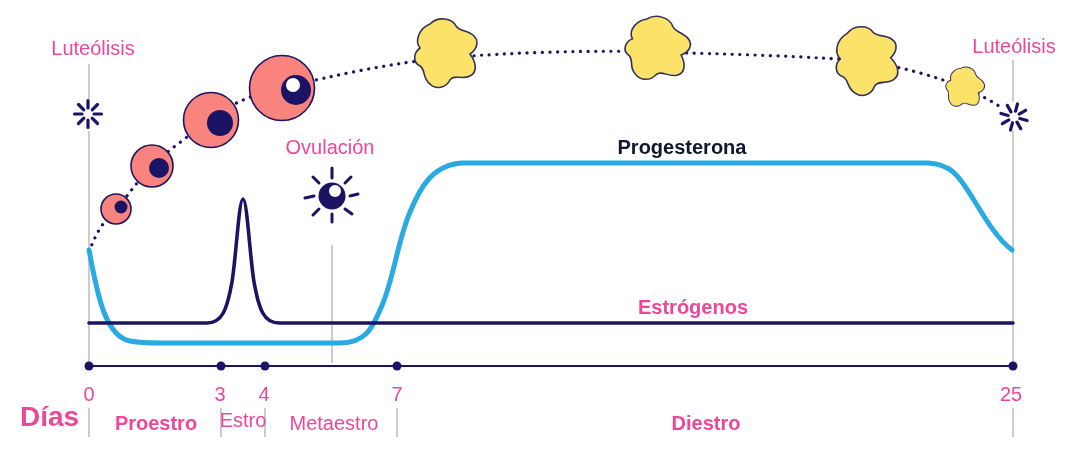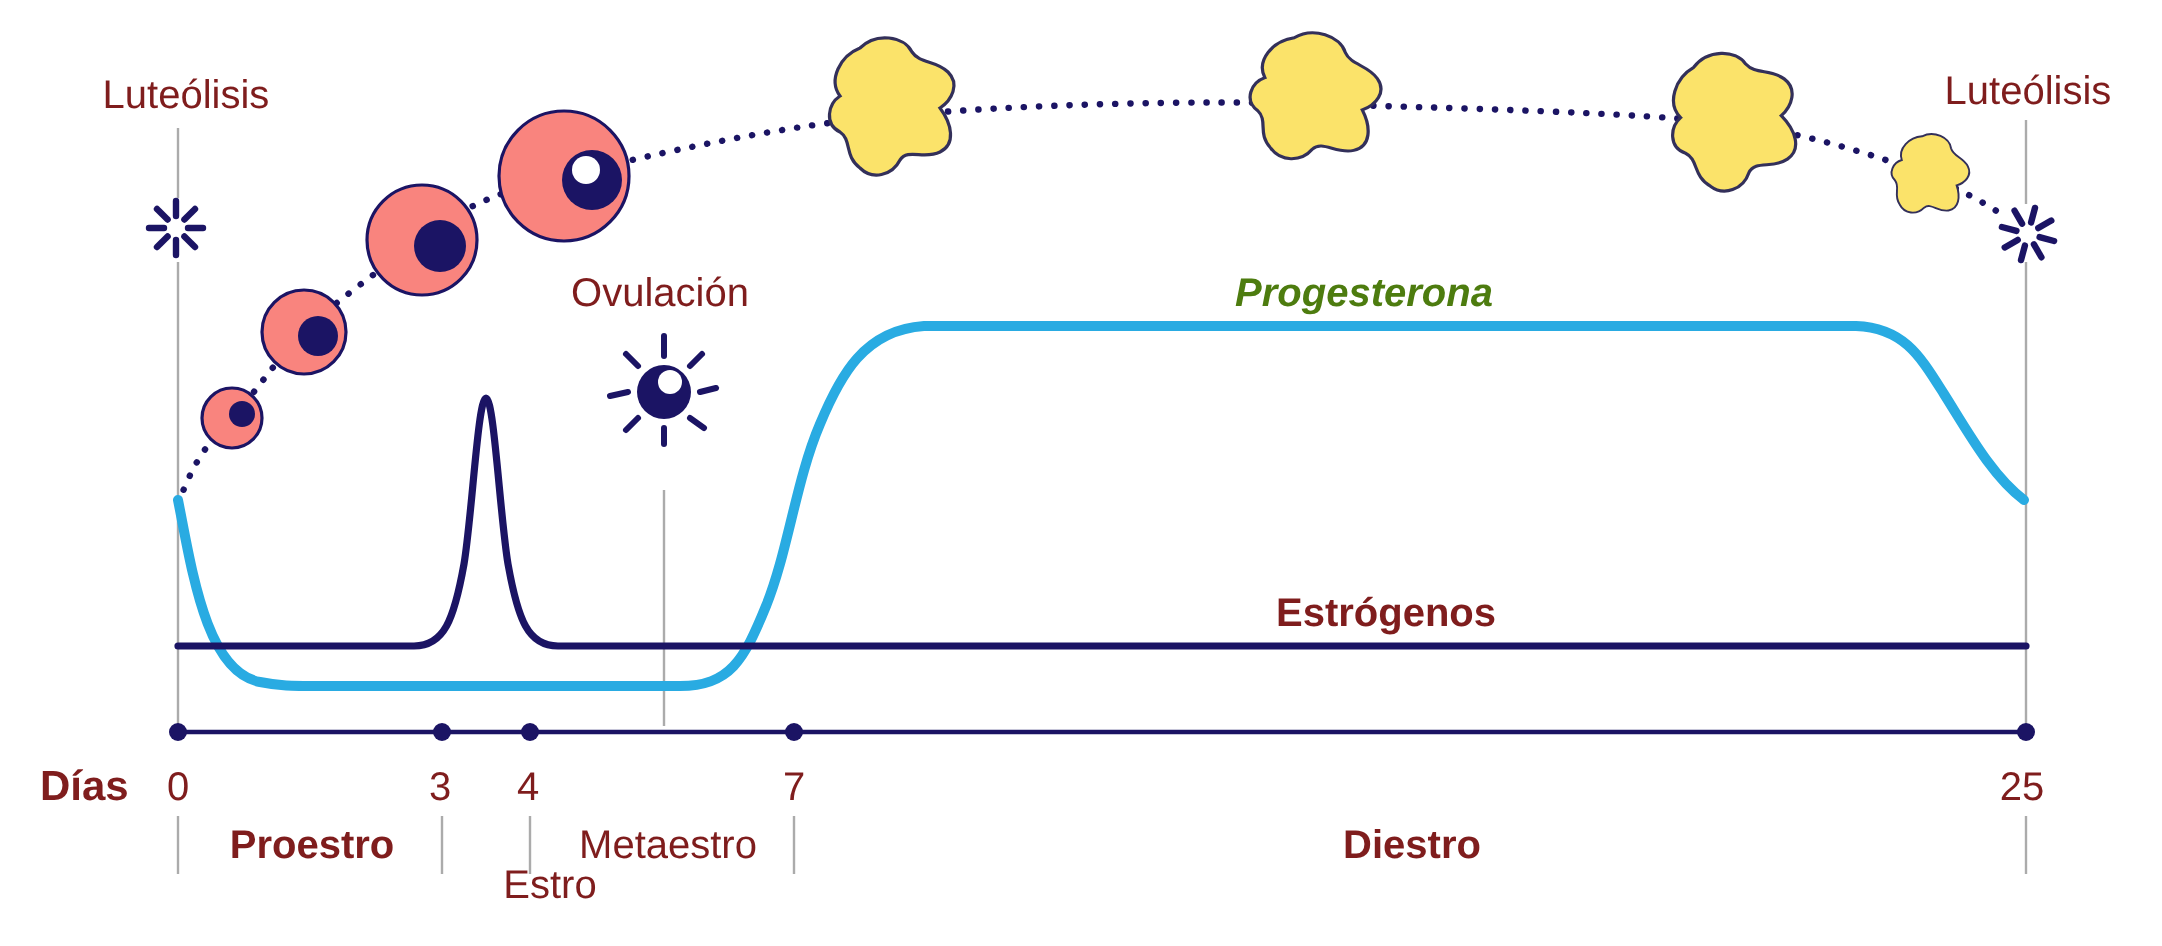--- a/index.html
+++ b/index.html
@@ -6,28 +6,28 @@
   #stage{
     position:relative;
     width:1081px;height:473px;
     background:#ffffff;
     font-family:"Liberation Sans", sans-serif;
     overflow:hidden;
   }
   #stage svg{position:absolute;left:0;top:0;}
   .lbl{
     position:absolute;
-    color:#7f1d1d;
+    color:#ec4899;
     font-size:20px;
     white-space:nowrap;
     line-height:1;
   }
   .centered{transform:translateX(-50%);}
   .bold{font-weight:bold;}
-  .cyan{color:#4d7c0f;font-style:italic;}
+  .cyan{color:#0f172a;}
 </style>
 </head>
 <body>
 
 <div id="stage">
 
   <svg width="1081" height="473" viewBox="0 0 1081 473">
 
     <g stroke="#ABABAB" stroke-width="1.2">
       <line x1="89" y1="64" x2="89" y2="99"></line>
@@ -153,25 +153,25 @@
       <circle cx="1013" cy="366" r="4.5" fill="#1B1464"></circle>
     </g>
   </svg>
 
   <div class="lbl centered" style="left:93px;top:38px;">Luteólisis</div>
   <div class="lbl centered" style="left:1014px;top:36px;">Luteólisis</div>
   <div class="lbl centered" style="left:330px;top:137px;">Ovulación</div>
   <div class="lbl centered bold cyan" style="left:682px;top:137px;">Progesterona</div>
   <div class="lbl centered bold" style="left:683px;top:297px;margin-left:10px;">Estrógenos</div>
 
-  <div class="lbl bold" style="left:20px;top:383px;font-size:21px;">Días</div>
+  <div class="lbl bold" style="left:20px;top:403px;font-size:28px;">Días</div>
 
   <div class="lbl centered" style="left:89px;top:384px;">0</div>
   <div class="lbl centered" style="left:220px;top:384px;">3</div>
   <div class="lbl centered" style="left:264px;top:384px;">4</div>
   <div class="lbl centered" style="left:397px;top:384px;">7</div>
   <div class="lbl centered" style="left:1011px;top:384px;">25</div>
 
   <div class="lbl centered" style="left:156px;top:413px;font-weight:bold;">Proestro</div>
-  <div class="lbl centered" style="left:243px;top:433px;margin-left:32px;">Estro</div>
+  <div class="lbl centered" style="left:243px;top:410px;">Estro</div>
   <div class="lbl centered" style="left:334px;top:413px;">Metaestro</div>
   <div class="lbl centered" style="left:706px;top:413px;font-weight:bold;">Diestro</div>
 </div>
 
 </body></html>

